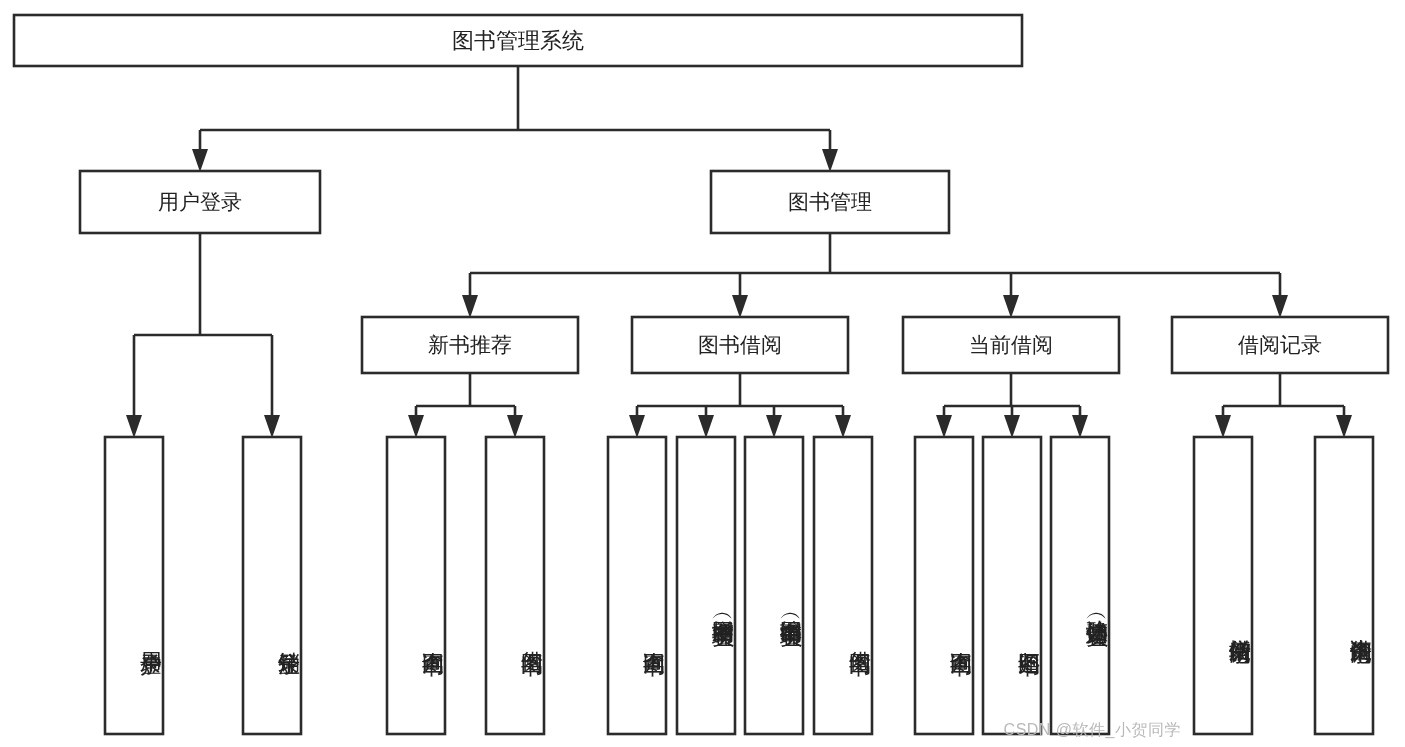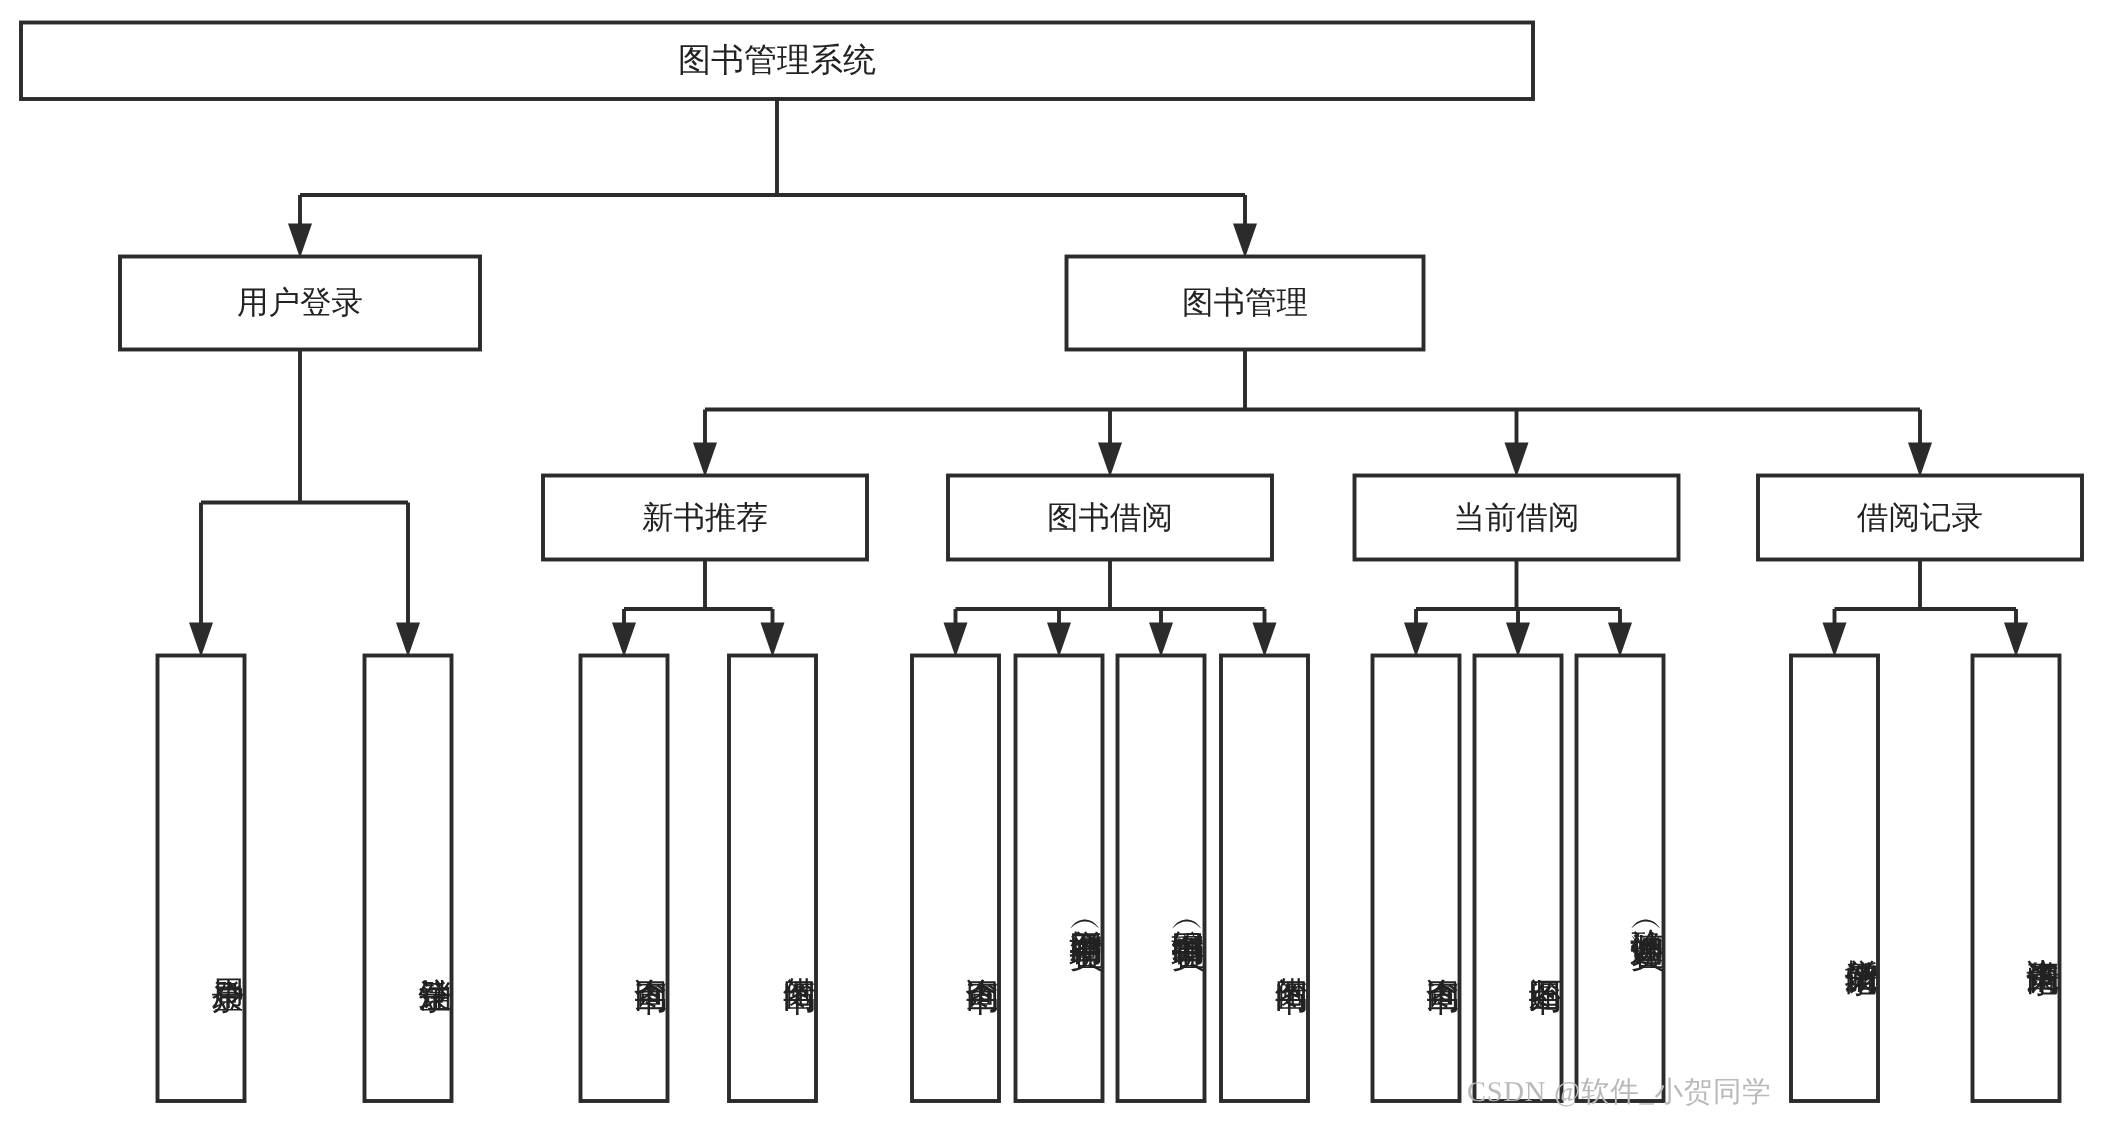--- a/index.html
+++ b/index.html
@@ -71,22 +71,22 @@
     white-space: nowrap;
     pointer-events: none;
     display: flex;
     align-items: flex-start;
     justify-content: center;
   }
   .watermark {
     position: absolute;
     right: 16px;
     bottom: 6px;
-    font-family: Liberation Serif, serif;
-    font-size: 19px;
+    font-family: Liberation Sans, sans-serif;
+    font-size: 16px;
     color: #b9b9b9;
     letter-spacing: 0.5px;
     white-space: nowrap;
   }
 </style>
 </head>
 <body>
 
 <div id="diagram-root">
   <svg id="diagram-svg" viewBox="0 0 1405 747" xmlns="http://www.w3.org/2000/svg">

